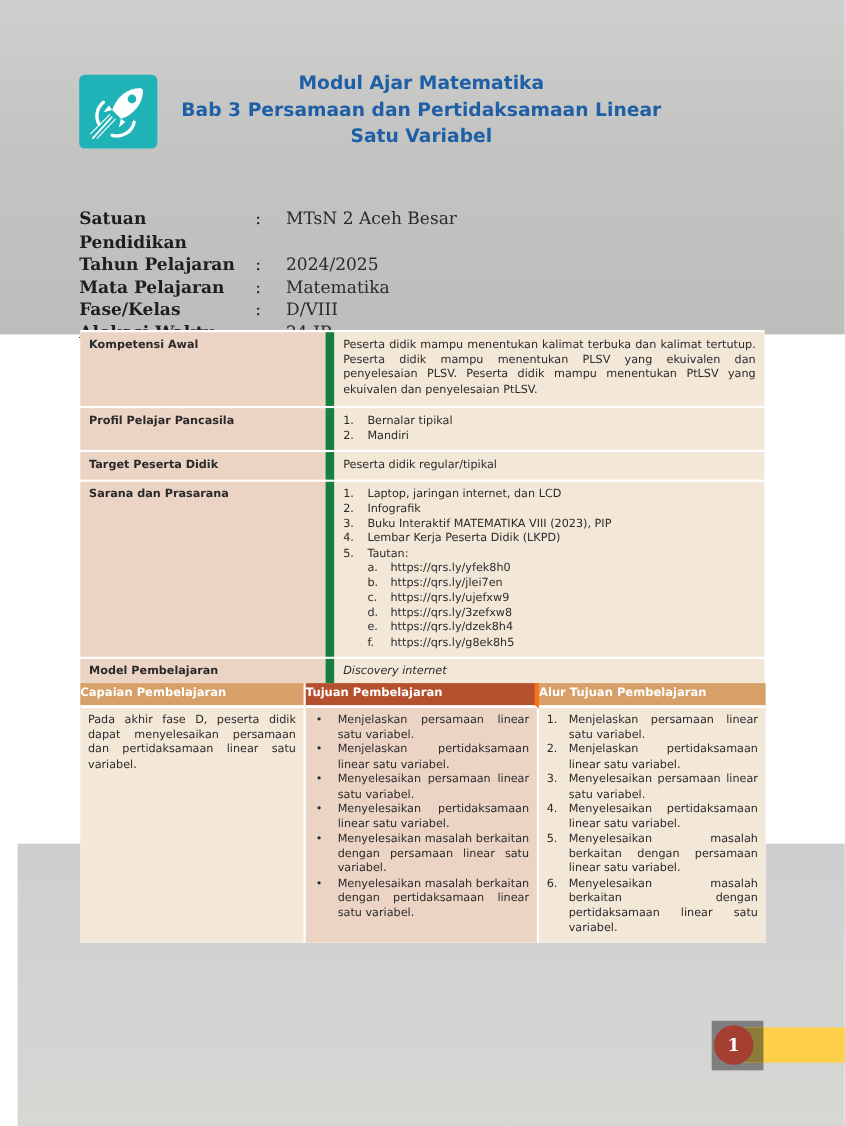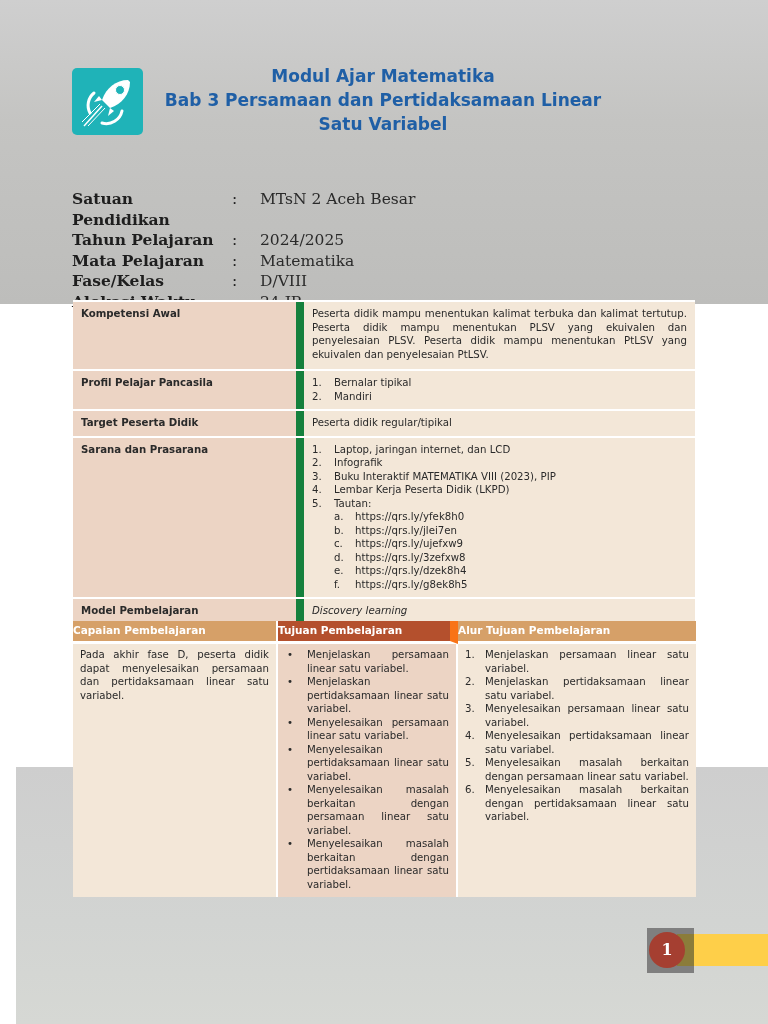--- a/index.html
+++ b/index.html
@@ -58,21 +58,21 @@
     position: absolute; left: 73px; top: 621px; width: 623px;
     border-collapse: separate; border-spacing: 0;
     background: #fff; font-size: 10.2px; line-height: 13.5px;
   }
   .t2 th {
     height: 23px; color: #ffffff; font-weight: bold; font-size: 10.5px;
     text-align: left; vertical-align: middle;
     border-bottom: 3px solid #fff;
   }
   .t2 th.h1 { background: #d6a068; width: 205px; border-right: 2px solid #fff; }
-  .t2 th.h2 { background: #b4502d; width: 180px; border-right: 8px solid #f97316; }
+  .t2 th.h2 { background: #b4502d; width: 212px; border-right: 4px solid #f97316; }
   .t2 th.h3 { background: #d6a068; }
   .t2 td { vertical-align: top; padding: 4px 7px 6px 7px; color: #2a2a2a; text-align: justify; }
   .t2 td.c1 { background: #f3e7d8; border-right: 2px solid #fff; }
   .t2 td.c2 { background: #ecd4c4; border-right: 2px solid #fff; }
   .t2 td.c3 { background: #f3e7d8; }
   .t2 ul, .t2 ol { list-style: none; }
   .t2 li { display: flex; }
   .t2 .bul { width: 22px; flex: none; padding-left: 2px; }
   .t2 .num { width: 20px; flex: none; }
 
@@ -224,21 +224,21 @@
             </li>
         <li>
               <span class="num">f.</span>
               <span class="link">https://qrs.ly/g8ek8h5</span>
             </li>
       </ol>
     </td>
   </tr>
   <tr>
     <td class="lbl">Model Pembelajaran</td>
-    <td class="val italic">Discovery learning</td>
+    <td class="val italic">Discovery internet</td>
   </tr>
 </tbody>
   </table>
 
 <table class="t2">
   <tbody>
       <tr>
     <th class="h1">Capaian Pembelajaran</th>
     <th class="h2">Tujuan Pembelajaran</th>
     <th class="h3">Alur Tujuan Pembelajaran</th>

